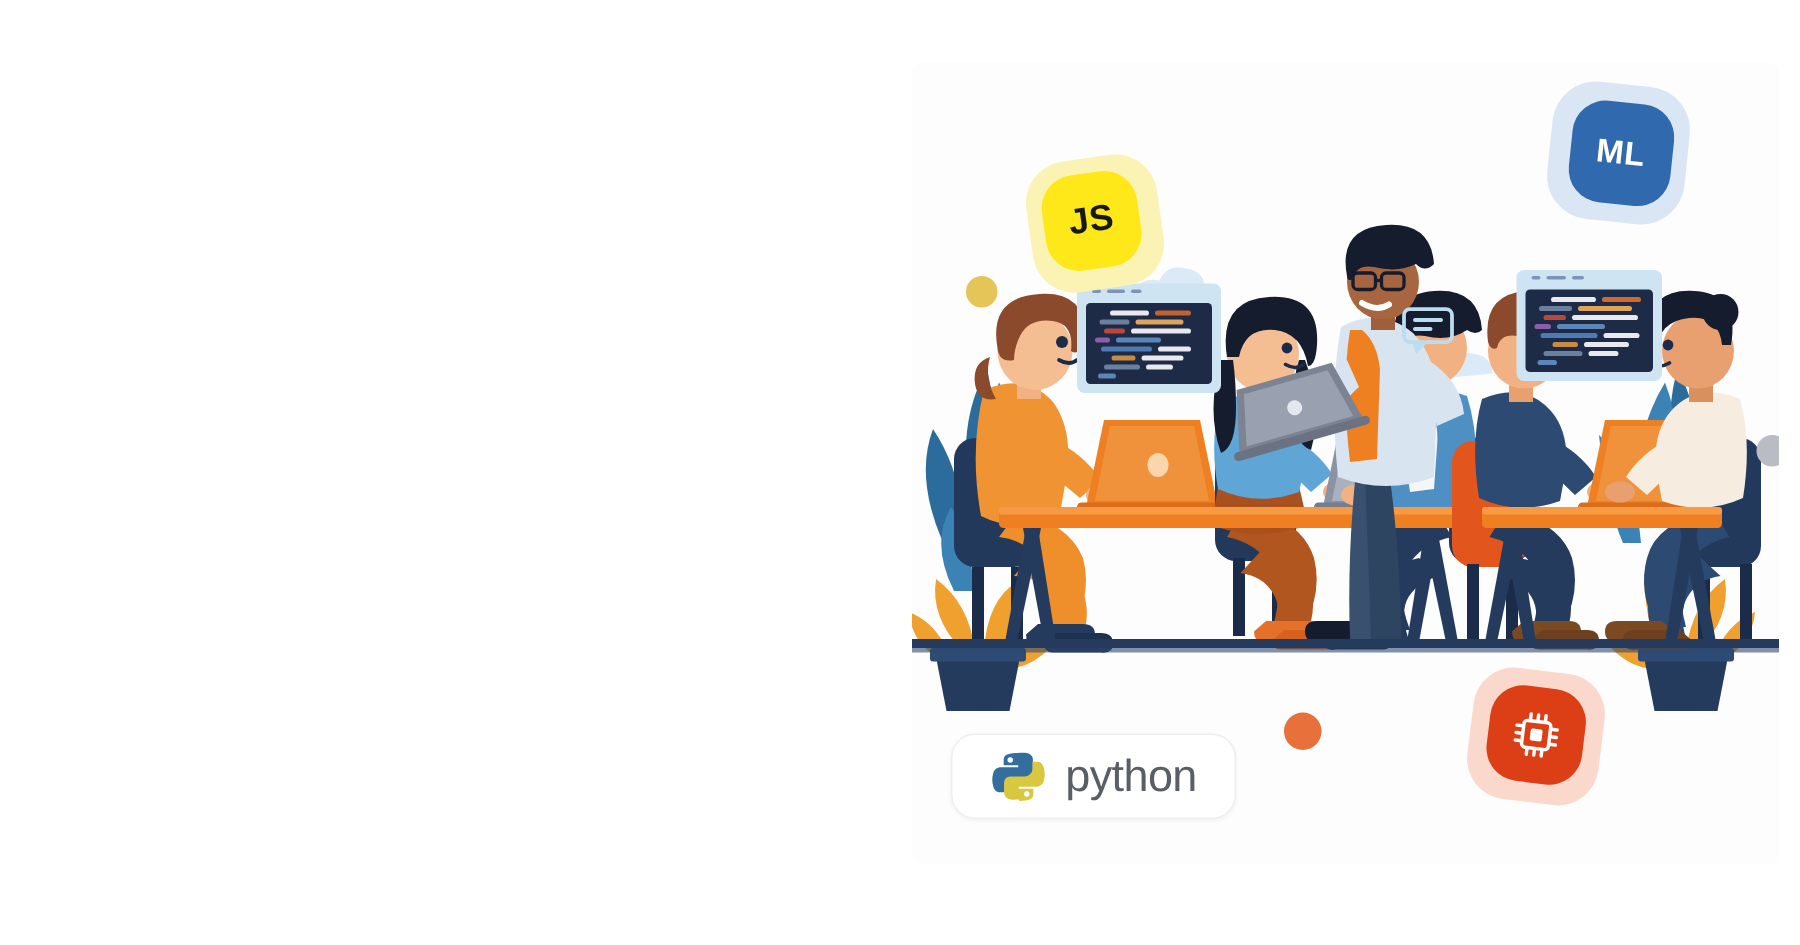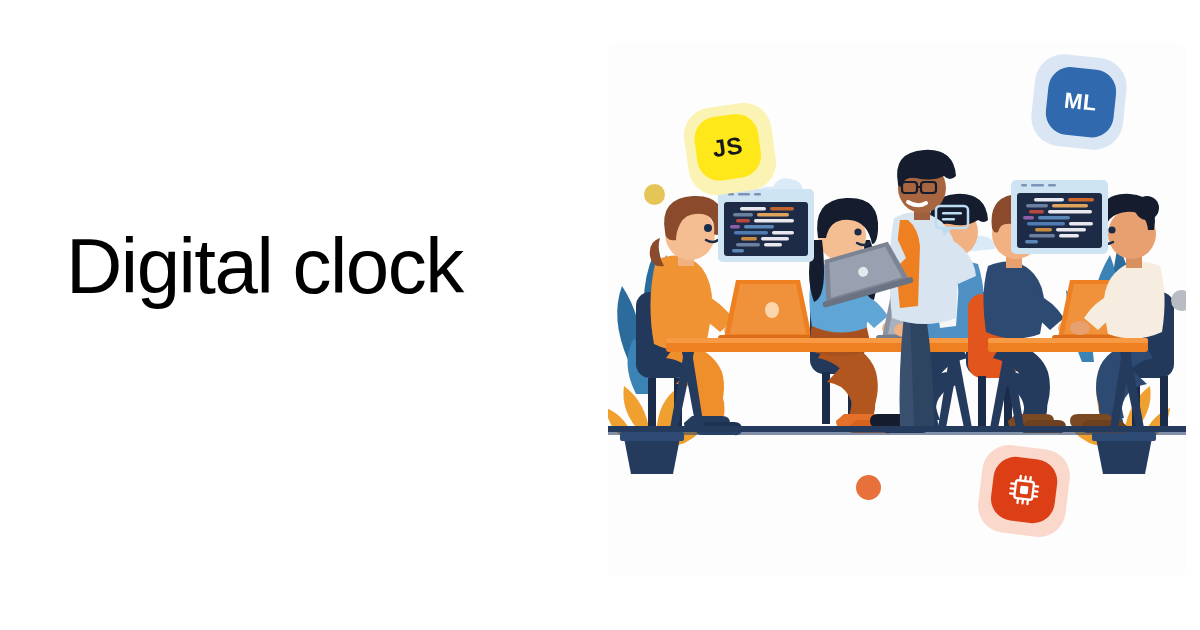--- a/index.html
+++ b/index.html
@@ -172,21 +172,20 @@
   #dot-gold  { left: 36px;  top: 142px; width: 21px; height: 21px; background: #e6c558; }
   #dot-orange{ left: 248px; top: 433px; width: 25px; height: 25px; background: #e8703a; }
   #dot-grey  { left: 563px; top: 248px; width: 21px; height: 21px; background: #b9bcc2; }
 </style>
 </head>
 <body>
 
 <div class="page">
 
   <div class="text-col">
-    <h1 class="hero-title">Digital clock</h1>
   </div>
 
   <div class="illus-panel">
 
     <svg class="illus-svg" viewBox="0 0 578 534">
       <defs>
         <clipPath id="panelClip">
             <rect x="0" y="0" width="578" height="534" rx="6"></rect>
           </clipPath>
       </defs>
@@ -514,19 +513,28 @@
             <path d="M12 3.5 v4 M17 3.5 v4 M22 3.5 v4"></path>
             <path d="M12 26.5 v4 M17 26.5 v4 M22 26.5 v4"></path>
             <path d="M3.5 12 h4 M3.5 17 h4 M3.5 22 h4"></path>
             <path d="M26.5 12 h4 M26.5 17 h4 M26.5 22 h4"></path>
           </g>
           <rect x="13" y="13" width="8" height="8" rx="1.4" fill="#ffffff"></rect>
         </svg>
       </div>
     </div>
 
+    <div id="pill-python">
+      <svg width="38" height="38" viewBox="0 0 40 40">
+        <path d="M19.6 3.2 c-3.4 0-6.3 .4-7.9 1.2 -1.4 .7-2.1 1.9-2.1 3.3 v4.1 h10.2 v1.3 H7.6 c-2.5 0-4.7 1.5-5.4 4.4 -.8 3.3-.8 5.4 0 8.8 .6 2.6 2.1 4.4 4.6 4.4 h3.4 v-4.9 c0-2.8 2.5-5.4 5.4-5.4 h10.1 c2.4 0 4.4-2 4.4-4.4 V7.7 c0-2.3-2-4.1-4.4-4.5 -1.5-.2-3.1-.2-6.1 0 z" fill="#336e9e"></path>
+        <circle cx="14.2" cy="8.1" r="1.9" fill="#ffffff"></circle>
+        <path d="M20.4 36.8 c3.4 0 6.3-.4 7.9-1.2 1.4-.7 2.1-1.9 2.1-3.3 v-4.1 H20.2 v-1.3 h12.2 c2.5 0 4.7-1.5 5.4-4.4 .8-3.3 .8-5.4 0-8.8 -.6-2.6-2.1-4.4-4.6-4.4 h-3.4 v4.9 c0 2.8-2.5 5.4-5.4 5.4 H14.3 c-2.4 0-4.4 2-4.4 4.4 v7.3 c0 2.3 2 4.1 4.4 4.5 1.5 .2 3.1 .2 6.1 0 z" fill="#d7c840"></path>
+        <circle cx="25.8" cy="31.9" r="1.9" fill="#ffffff"></circle>
+      </svg>
+      <span class="py-word">python</span>
+    </div>
 
     <div class="dot" id="dot-gold"></div>
     <div class="dot" id="dot-orange"></div>
     <div class="dot" id="dot-grey"></div>
 
   </div>
 </div>
 
 </body></html>

